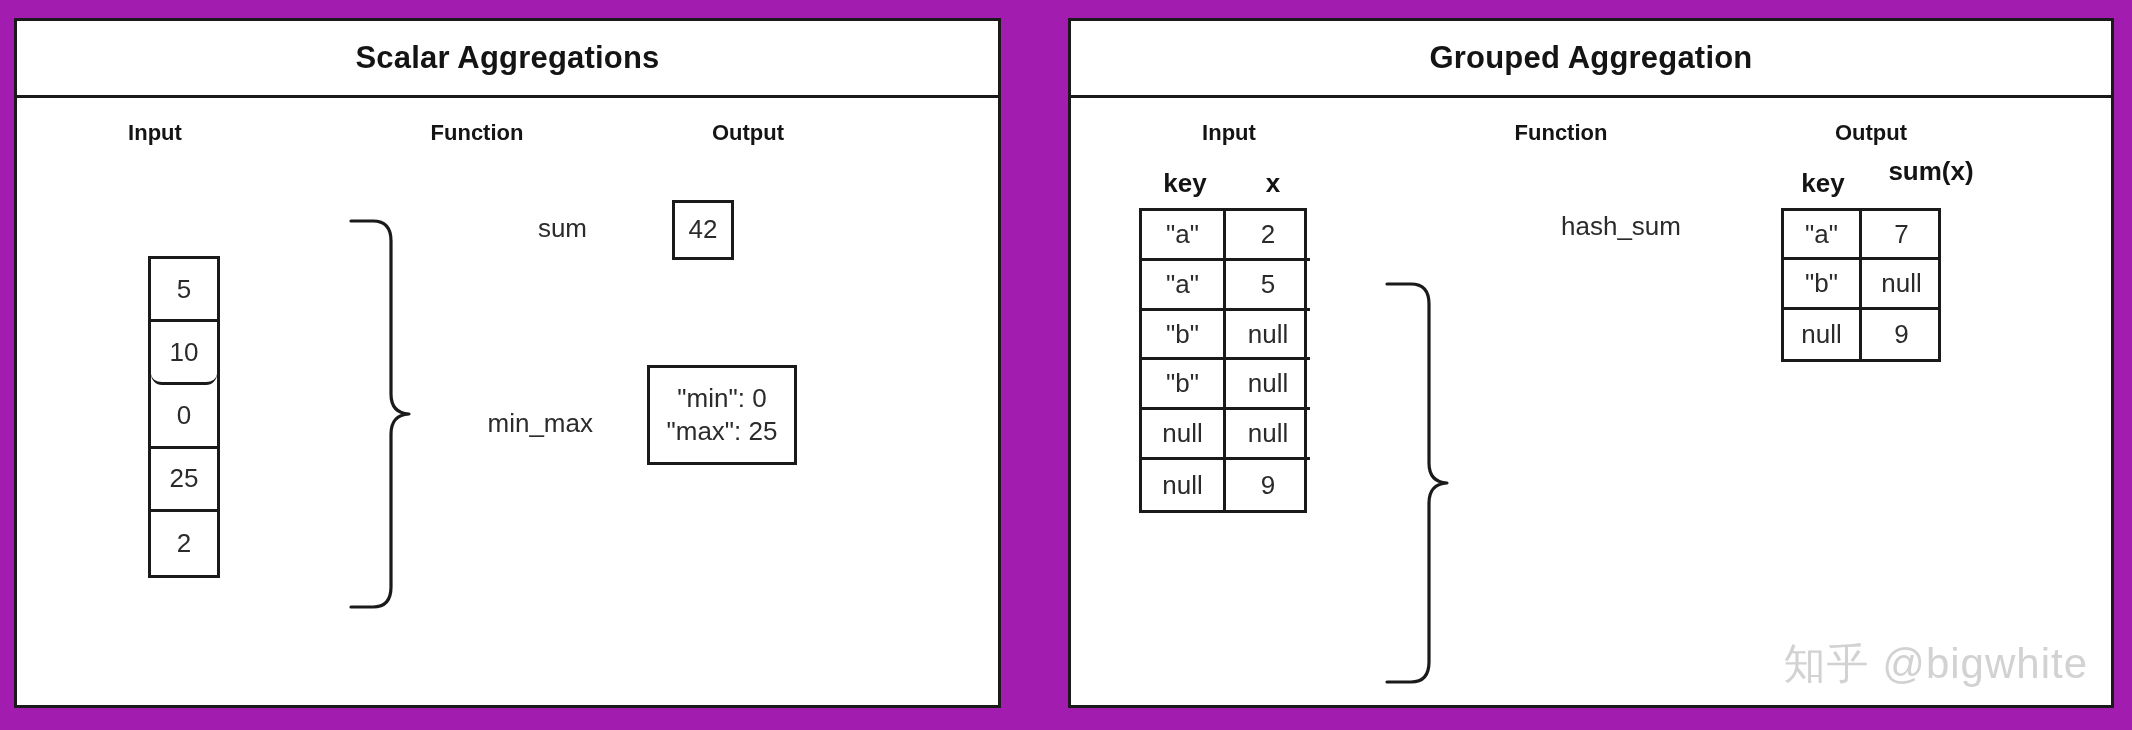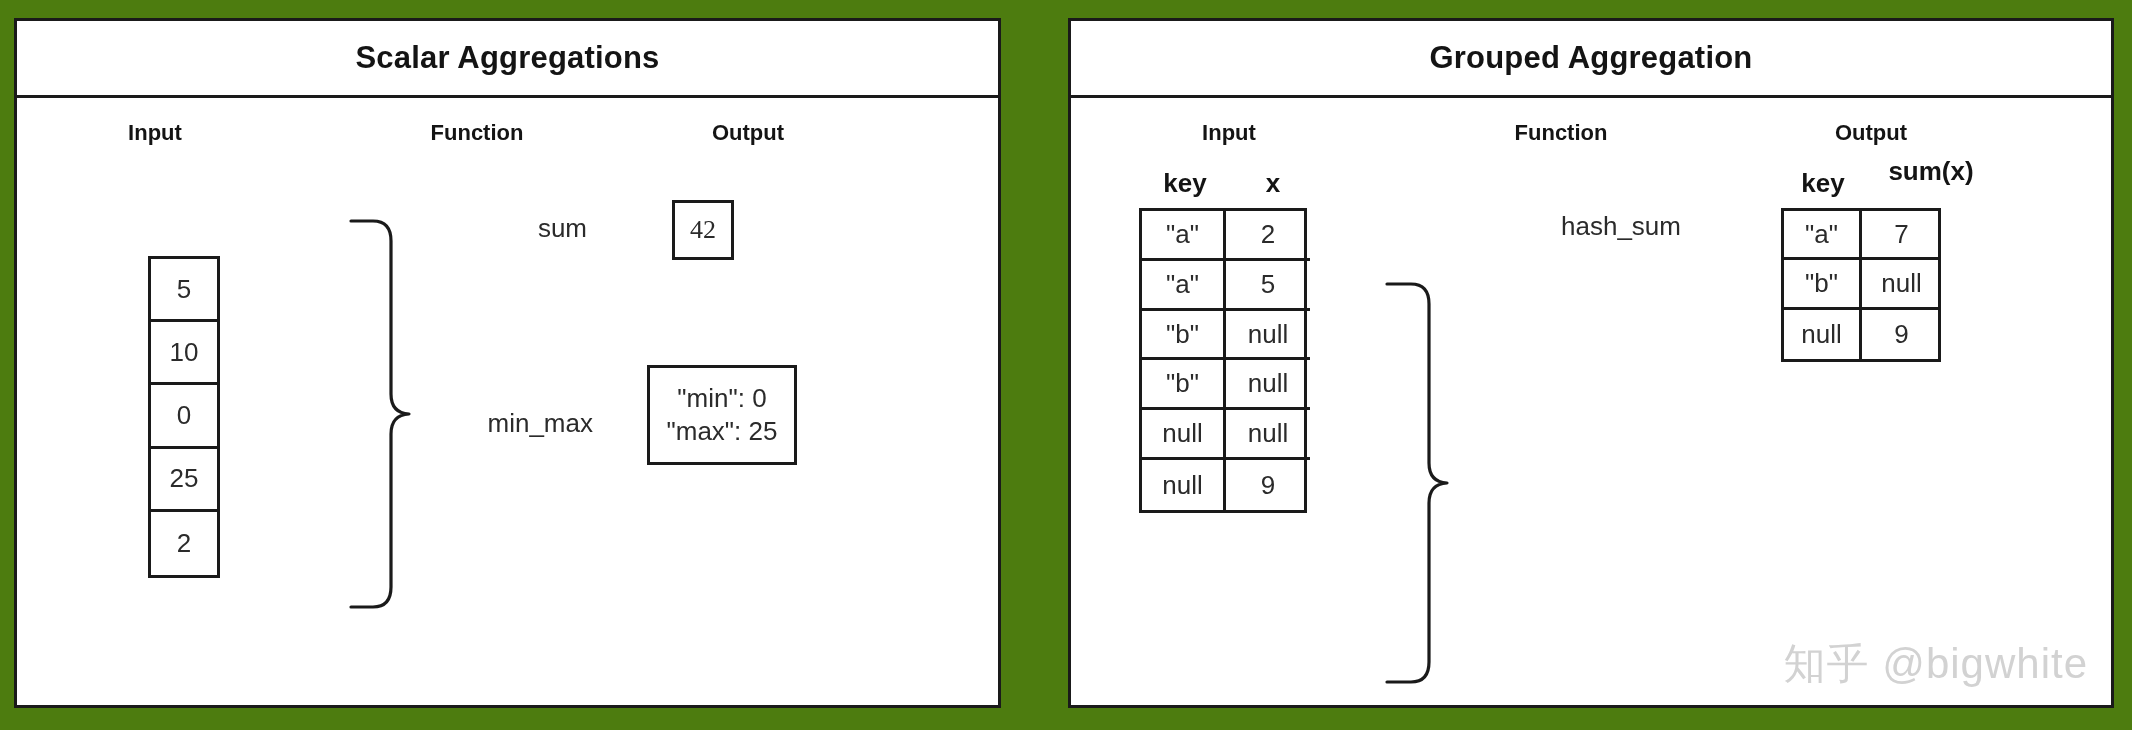--- a/index.html
+++ b/index.html
@@ -8,21 +8,21 @@
     background: #ffffff;
   }
   body {
     font-family: "Liberation Sans", sans-serif;
     -webkit-font-smoothing: antialiased;
   }
   #canvas {
     position: relative;
     width: 2132px;
     height: 730px;
-    background: #4d7c0f;
+    background: #a21caf;
     overflow: hidden;
   }
 
   
   .panel {
     position: absolute;
     box-sizing: border-box;
     border: 3px solid #1a1a1a;
     background: #ffffff;
   }
@@ -164,35 +164,35 @@
     </div>
 
     <div class="panel-body">
 
       <div class="col-caption" style="left:48px; top:22px; width:180px;">Input</div>
       <div class="col-caption" style="left:360px; top:22px; width:200px;">Function</div>
       <div class="col-caption" style="left:636px; top:22px; width:190px;">Output</div>
 
       <div class="cellstack" id="scalar-input-stack" style="left:131px; top:158px; width:72px; height:322px;">
           <div class="cell" style="height: 20%;">5</div>
-          <div class="cell" style="height: 20%;">10</div>
+          <div class="cell" style="height: 20%; border-radius: 11px;">10</div>
           <div class="cell" style="height: 20%;">0</div>
           <div class="cell" style="height: 20%;">25</div>
           <div class="cell" style="height: 20%;">2</div>
         </div>
 
       <div class="brace" style="left:330px; top:118px;">
         <svg width="70" height="400" viewBox="0 0 70 400" fill="none" xmlns="http://www.w3.org/2000/svg">
           <path d="M 4 5 L 26 5 Q 44 5 44 25 L 44 178 Q 44 197 62 198 Q 44 199 44 218 L 44 371 Q 44 391 26 391 L 4 391" stroke="#1a1a1a" stroke-width="3.2" fill="none" stroke-linecap="round" stroke-linejoin="round"></path>
         </svg>
       </div>
 
       <div class="fn-label" style="left:350px; top:115px; width:220px;">sum</div>
 
-      <div class="outbox" id="scalar-output-sum" style="left:655px; top:102px; width:62px; height:60px;font-family:Liberation Serif, serif;">
+      <div class="outbox" id="scalar-output-sum" style="left:655px; top:102px; width:62px; height:60px;">
           <div class="line">42</div>
         </div>
 
       <div class="fn-label" style="left:336px; top:310px; width:240px;">min_max</div>
 
       <div class="outbox" id="scalar-output-minmax" style="left:630px; top:267px; width:150px; height:100px;">
           <div class="line">"min": 0</div>
           <div class="line">"max": 25</div>
         </div>
 

